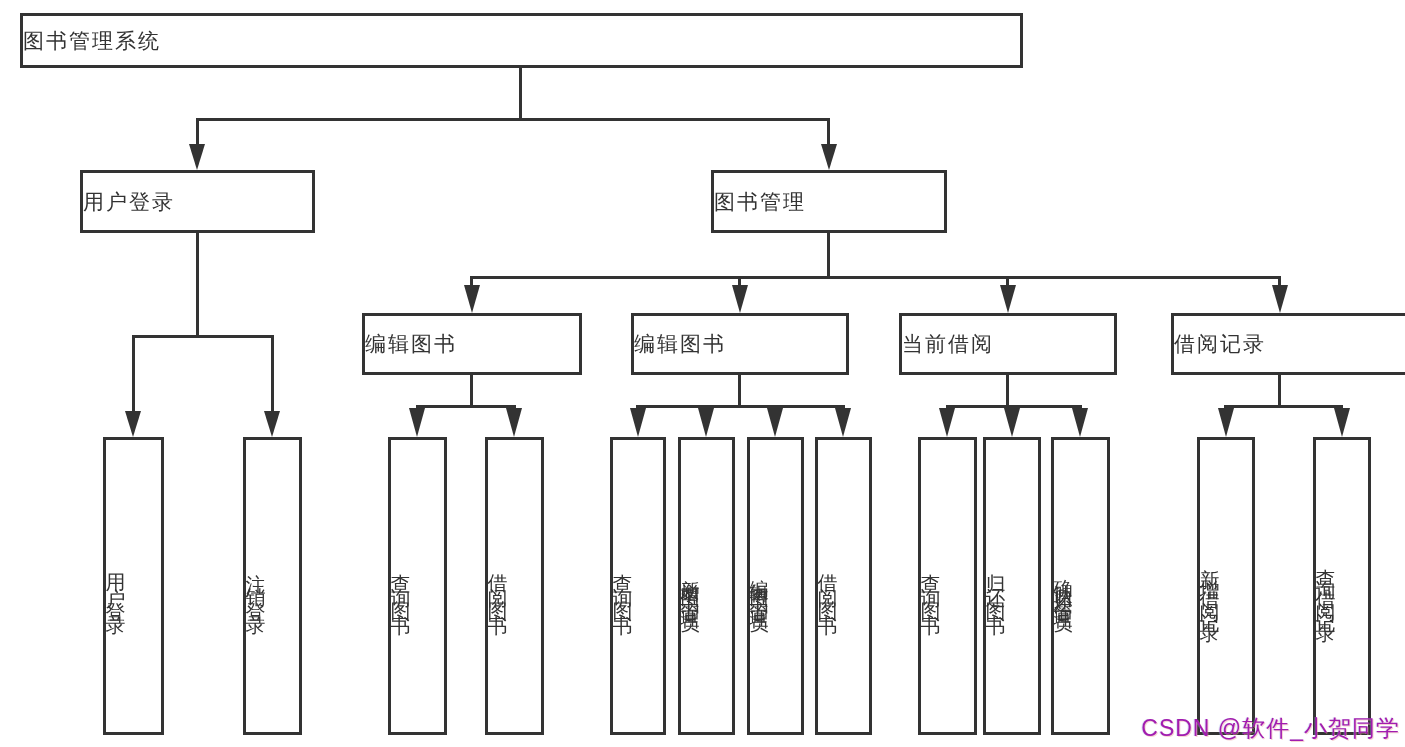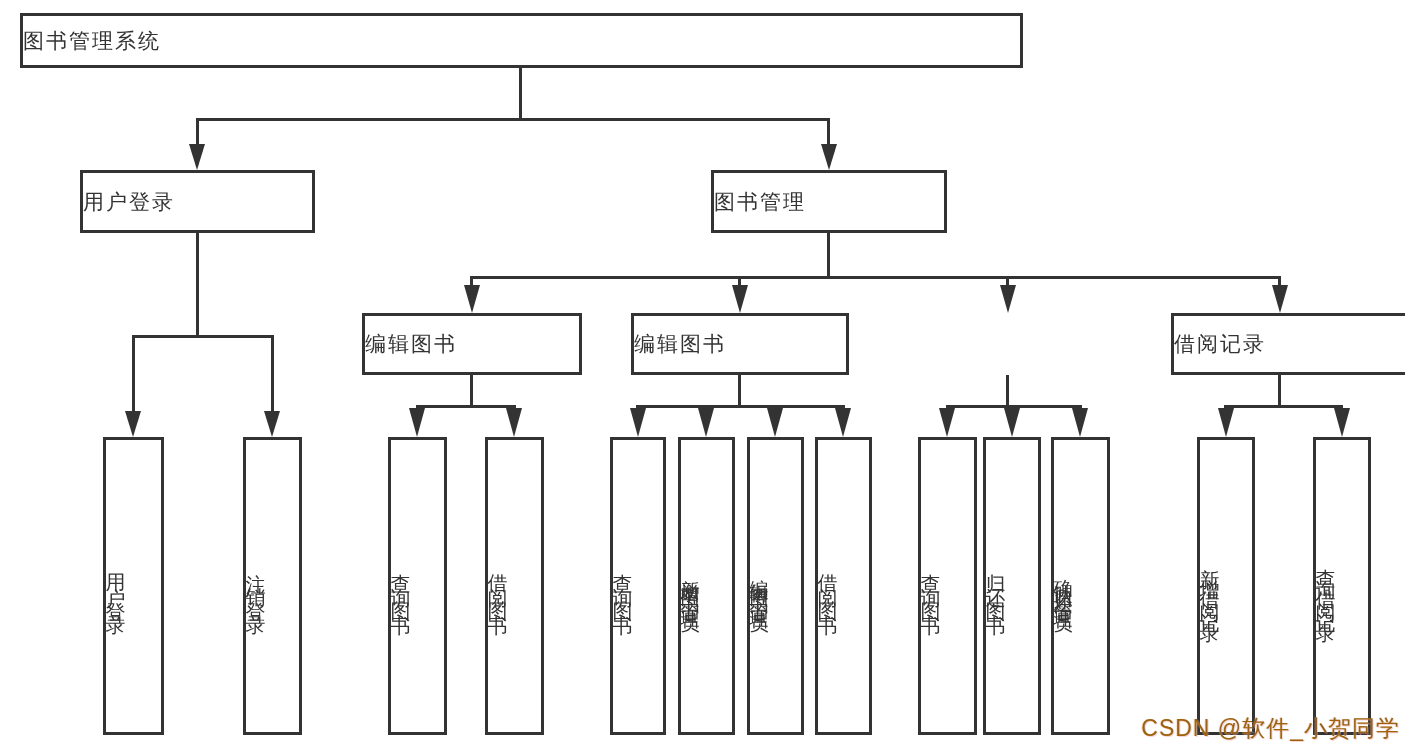--- a/index.html
+++ b/index.html
@@ -22,21 +22,21 @@
   .hline{height:3px;}
   .vline{width:3px;}
   .arrow{
     position:absolute;width:0;height:0;
     border-left:8px solid transparent;border-right:8px solid transparent;
     border-top:26px solid #333333;
   }
   .arrow.a28{border-top-width:28px;}
   .arrow.a29{border-top-width:29px;}
   .watermark{
-    position:absolute;right:5px;bottom:3px;font-size:23px;color:#a16207;
+    position:absolute;right:5px;bottom:3px;font-size:23px;color:#a21caf;
     letter-spacing:1px;white-space:nowrap;
     text-shadow:1px 1px 0 rgba(235,160,160,0.45), -1px 0 0 rgba(160,180,235,0.35);
   }
 </style>
 </head>
 <body>
 
 <div class="stage">
 
   <div class="box h" style="left:20px;top:13px;width:1003px;height:55px">
@@ -73,20 +73,23 @@
   <div class="arrow a28" style="left:464px;top:285px"></div>
   <div class="arrow a28" style="left:732px;top:285px"></div>
   <div class="arrow a28" style="left:1000px;top:285px"></div>
   <div class="arrow a28" style="left:1272px;top:285px"></div>
 
   <div class="box h" style="left:362px;top:313px;width:220px;height:62px">
     <span>编辑图书</span>
   </div>
   <div class="box h" style="left:631px;top:313px;width:218px;height:62px">
     <span>编辑图书</span>
+  </div>
+  <div class="box h" style="left:899px;top:313px;width:218px;height:62px">
+    <span>当前借阅</span>
   </div>
   <div class="box h" style="left:1171px;top:313px;width:238px;height:62px">
     <span>借阅记录</span>
   </div>
 
   <div class="vline" style="left:470px;top:375px;height:33px"></div>
   <div class="vline" style="left:738px;top:375px;height:33px"></div>
   <div class="vline" style="left:1006px;top:375px;height:33px"></div>
   <div class="vline" style="left:1278px;top:375px;height:33px"></div>
 

